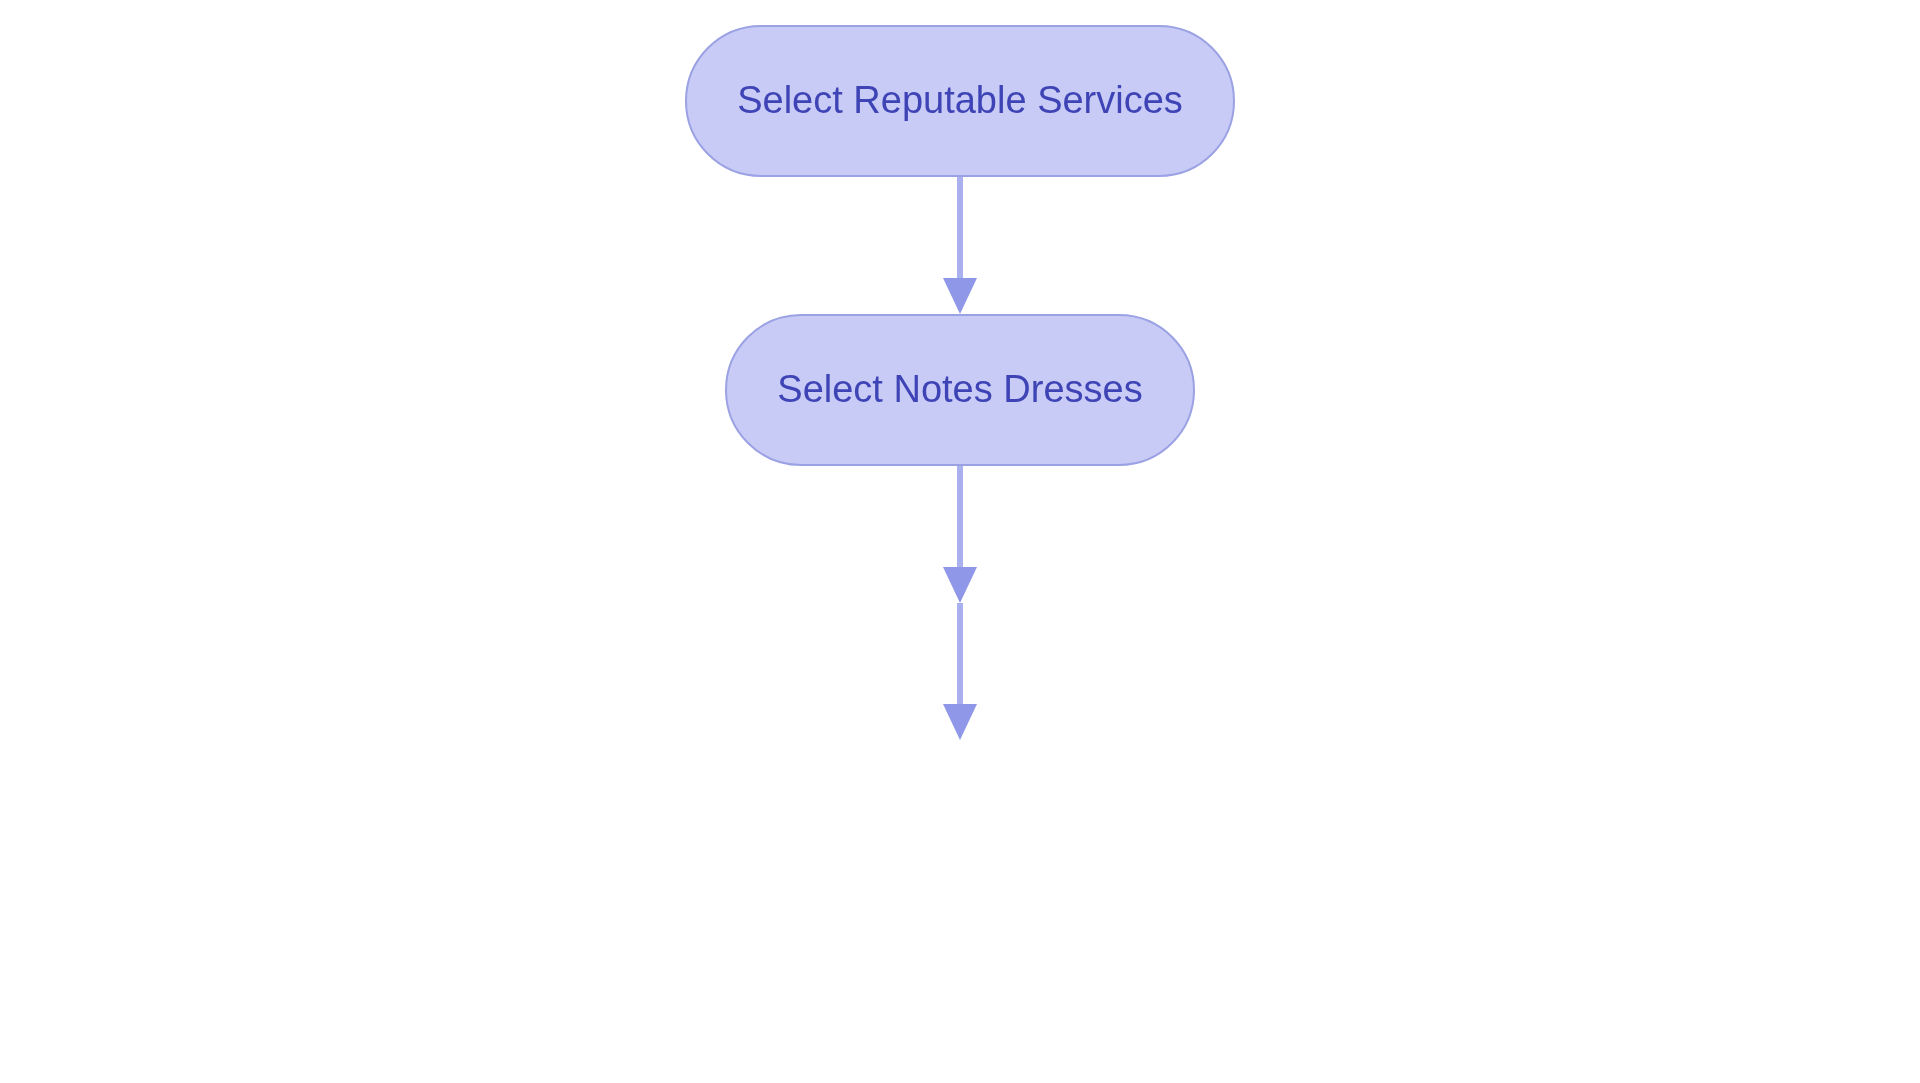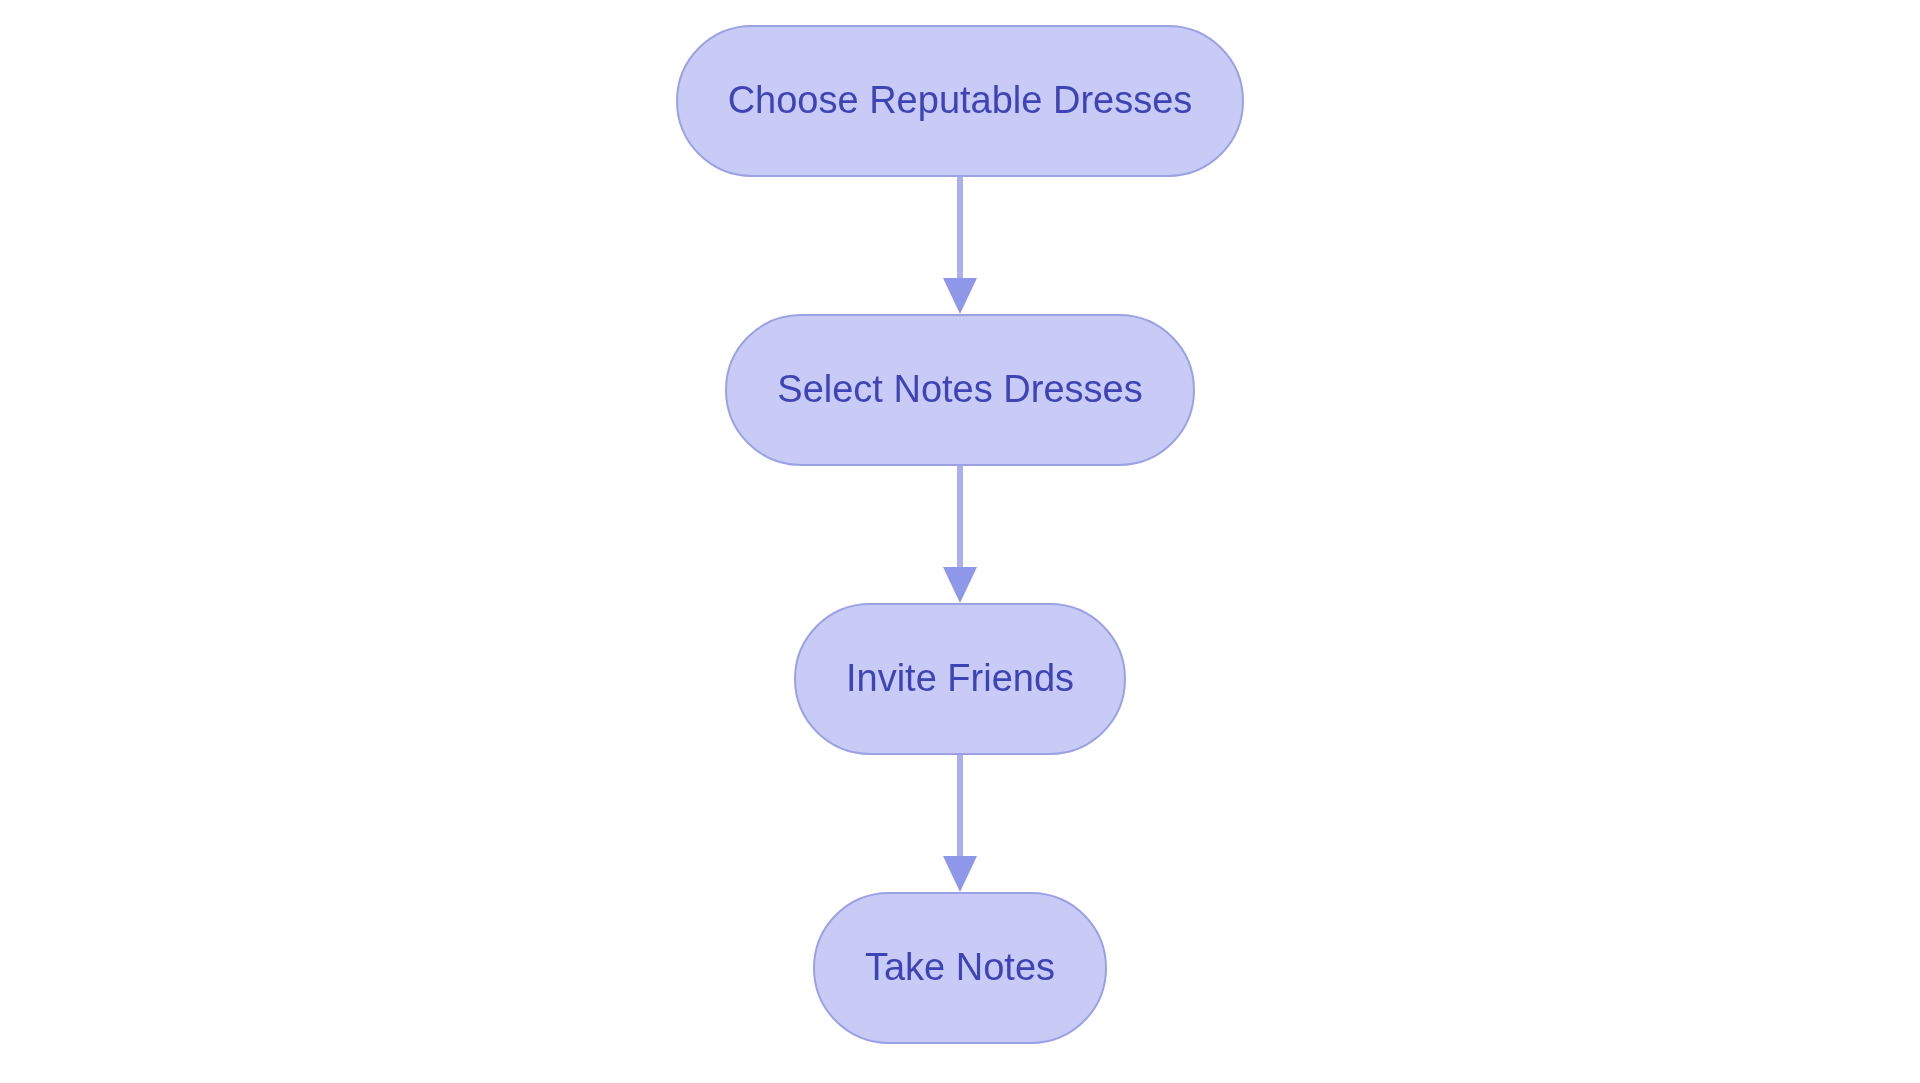--- a/index.html
+++ b/index.html
@@ -65,36 +65,30 @@
     border-left: 17px solid transparent;
     border-right: 17px solid transparent;
     border-top: 36px solid var(--arrow-head, #8f97e8);
   }
 </style>
 </head>
 <body>
 
 <div class="canvas">
     <div class="node">
-      <span class="node-label">Choose Reputable Dresses</span>
+      <span class="node-label">Select Reputable Services</span>
     </div>
     <div class="arrow">
       <div class="arrow-line"></div>
       <div class="arrow-head"></div>
     </div>
     <div class="node">
       <span class="node-label">Select Notes Dresses</span>
     </div>
     <div class="arrow">
       <div class="arrow-line"></div>
       <div class="arrow-head"></div>
     </div>
-    <div class="node">
-      <span class="node-label">Invite Friends</span>
-    </div>
     <div class="arrow">
       <div class="arrow-line"></div>
       <div class="arrow-head"></div>
     </div>
-    <div class="node">
-      <span class="node-label">Take Notes</span>
-    </div>
   </div>
 
 </body></html>

